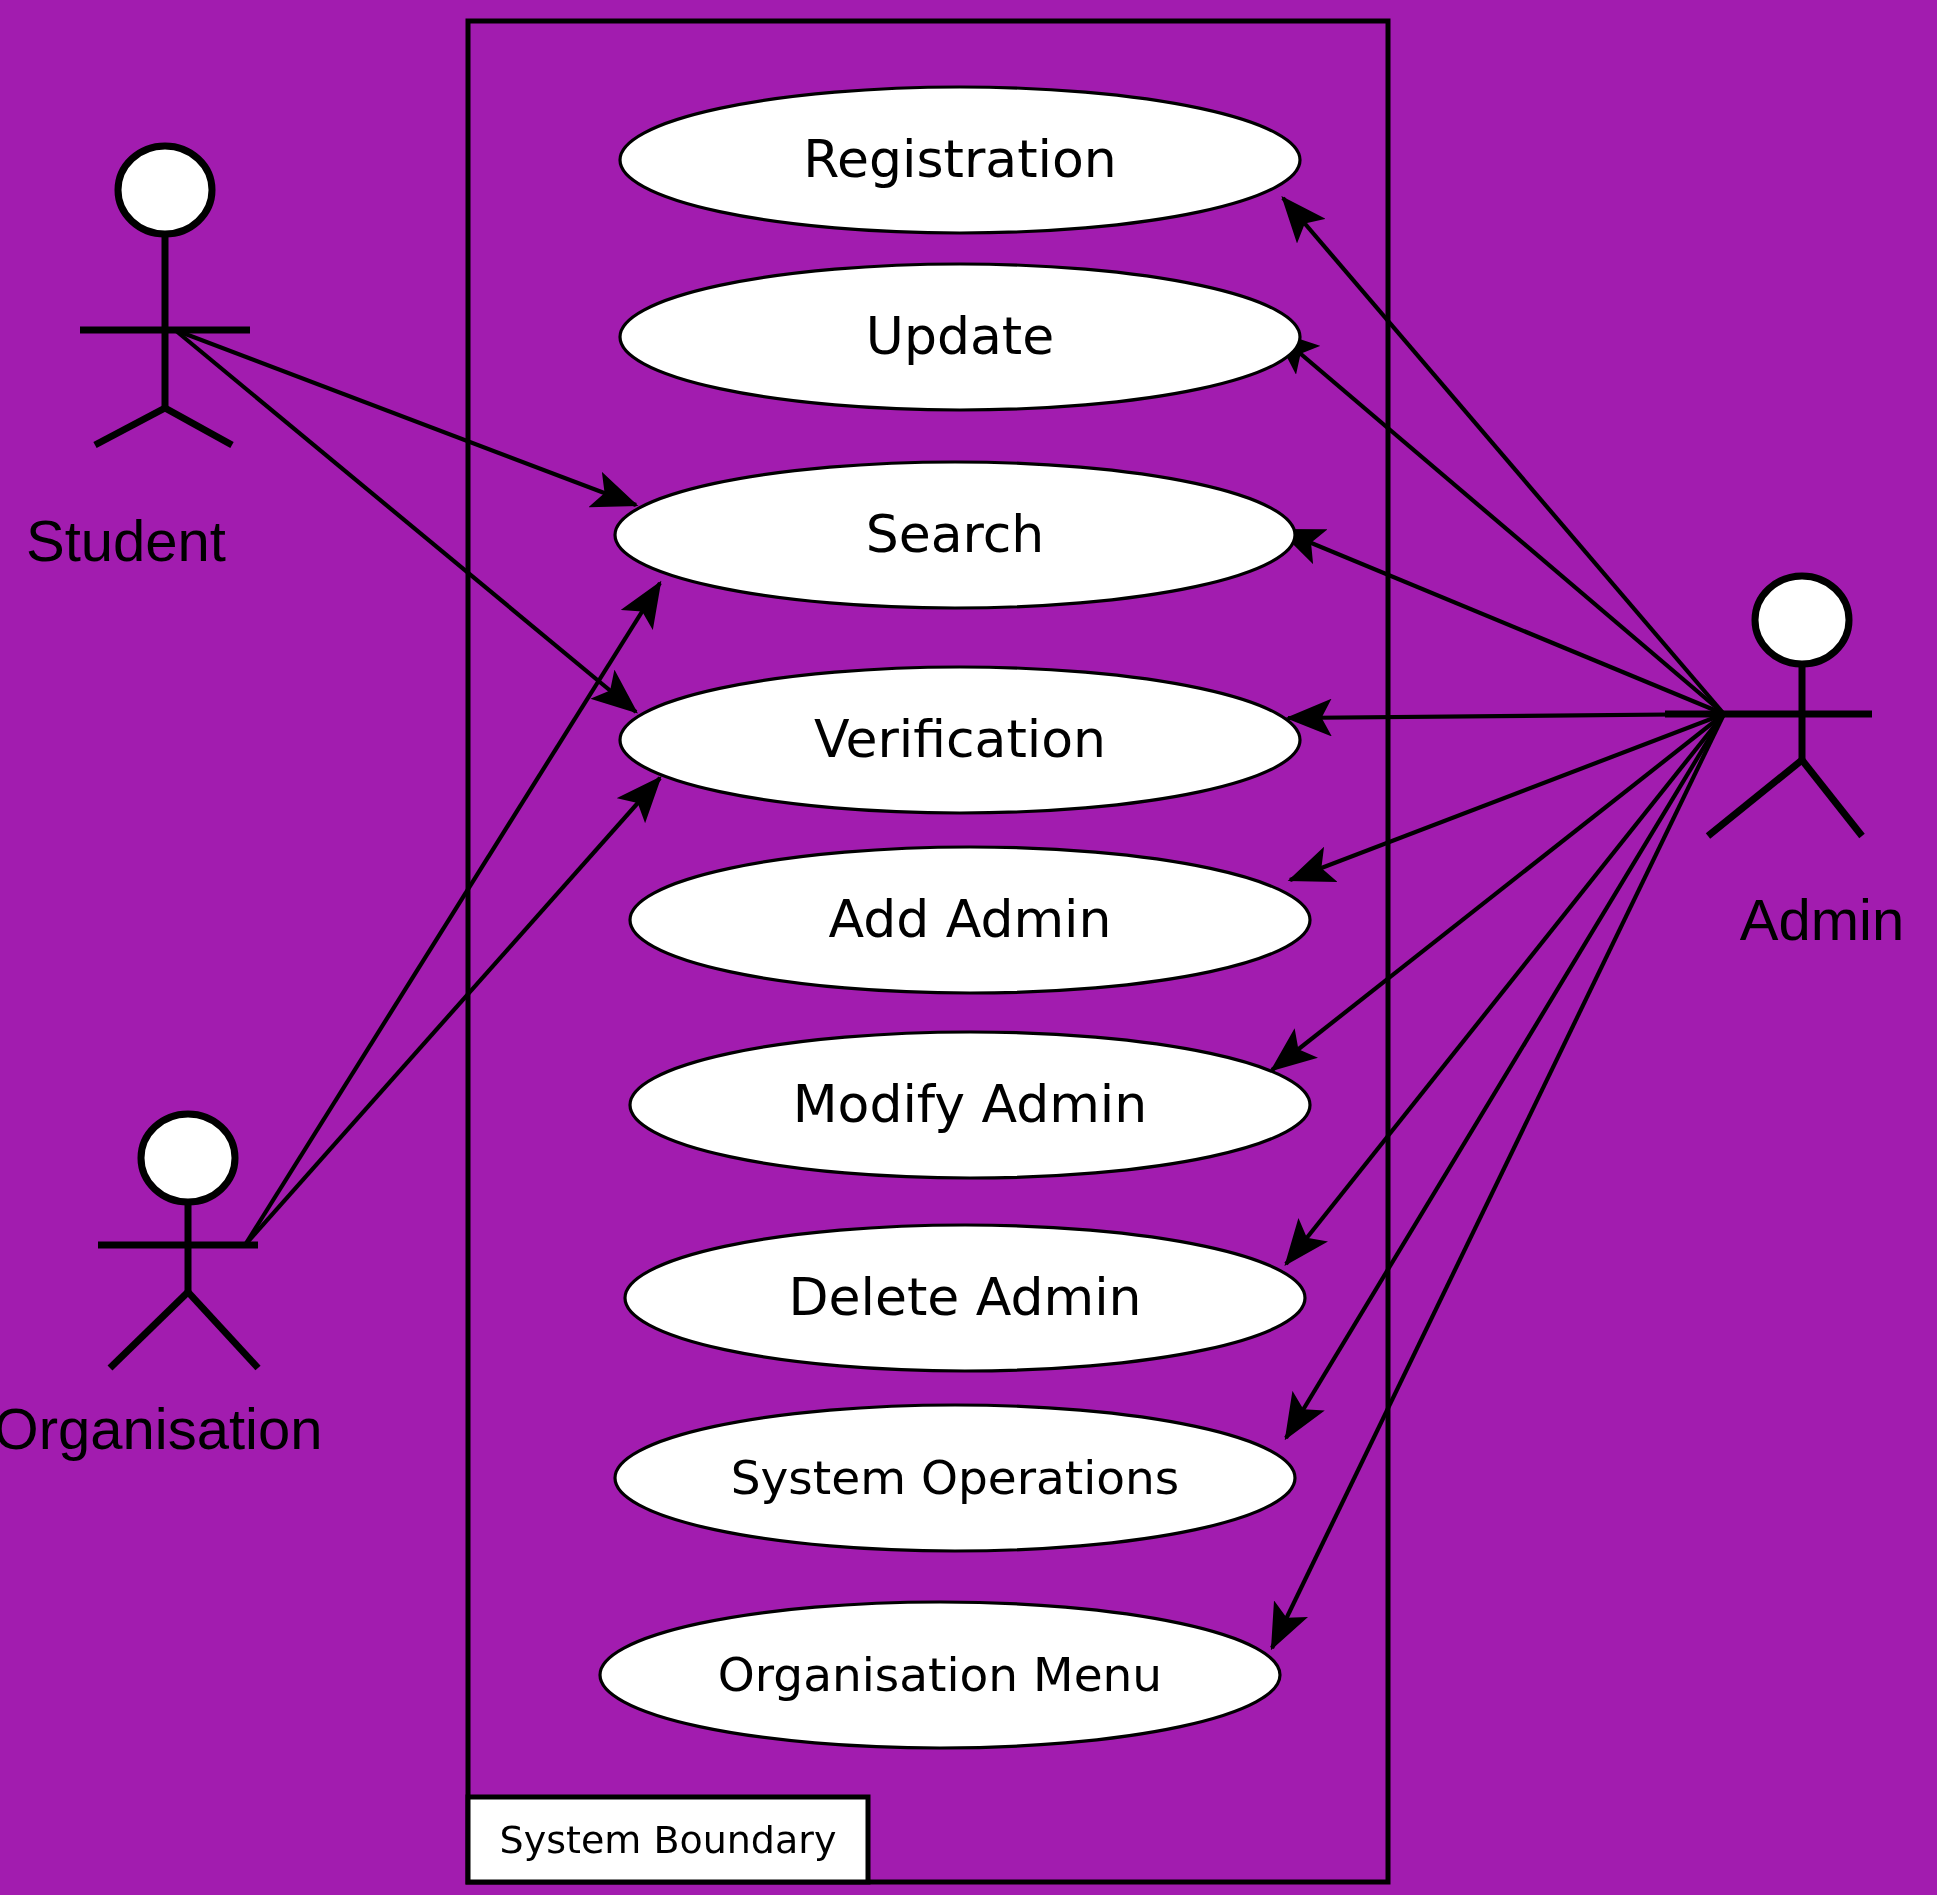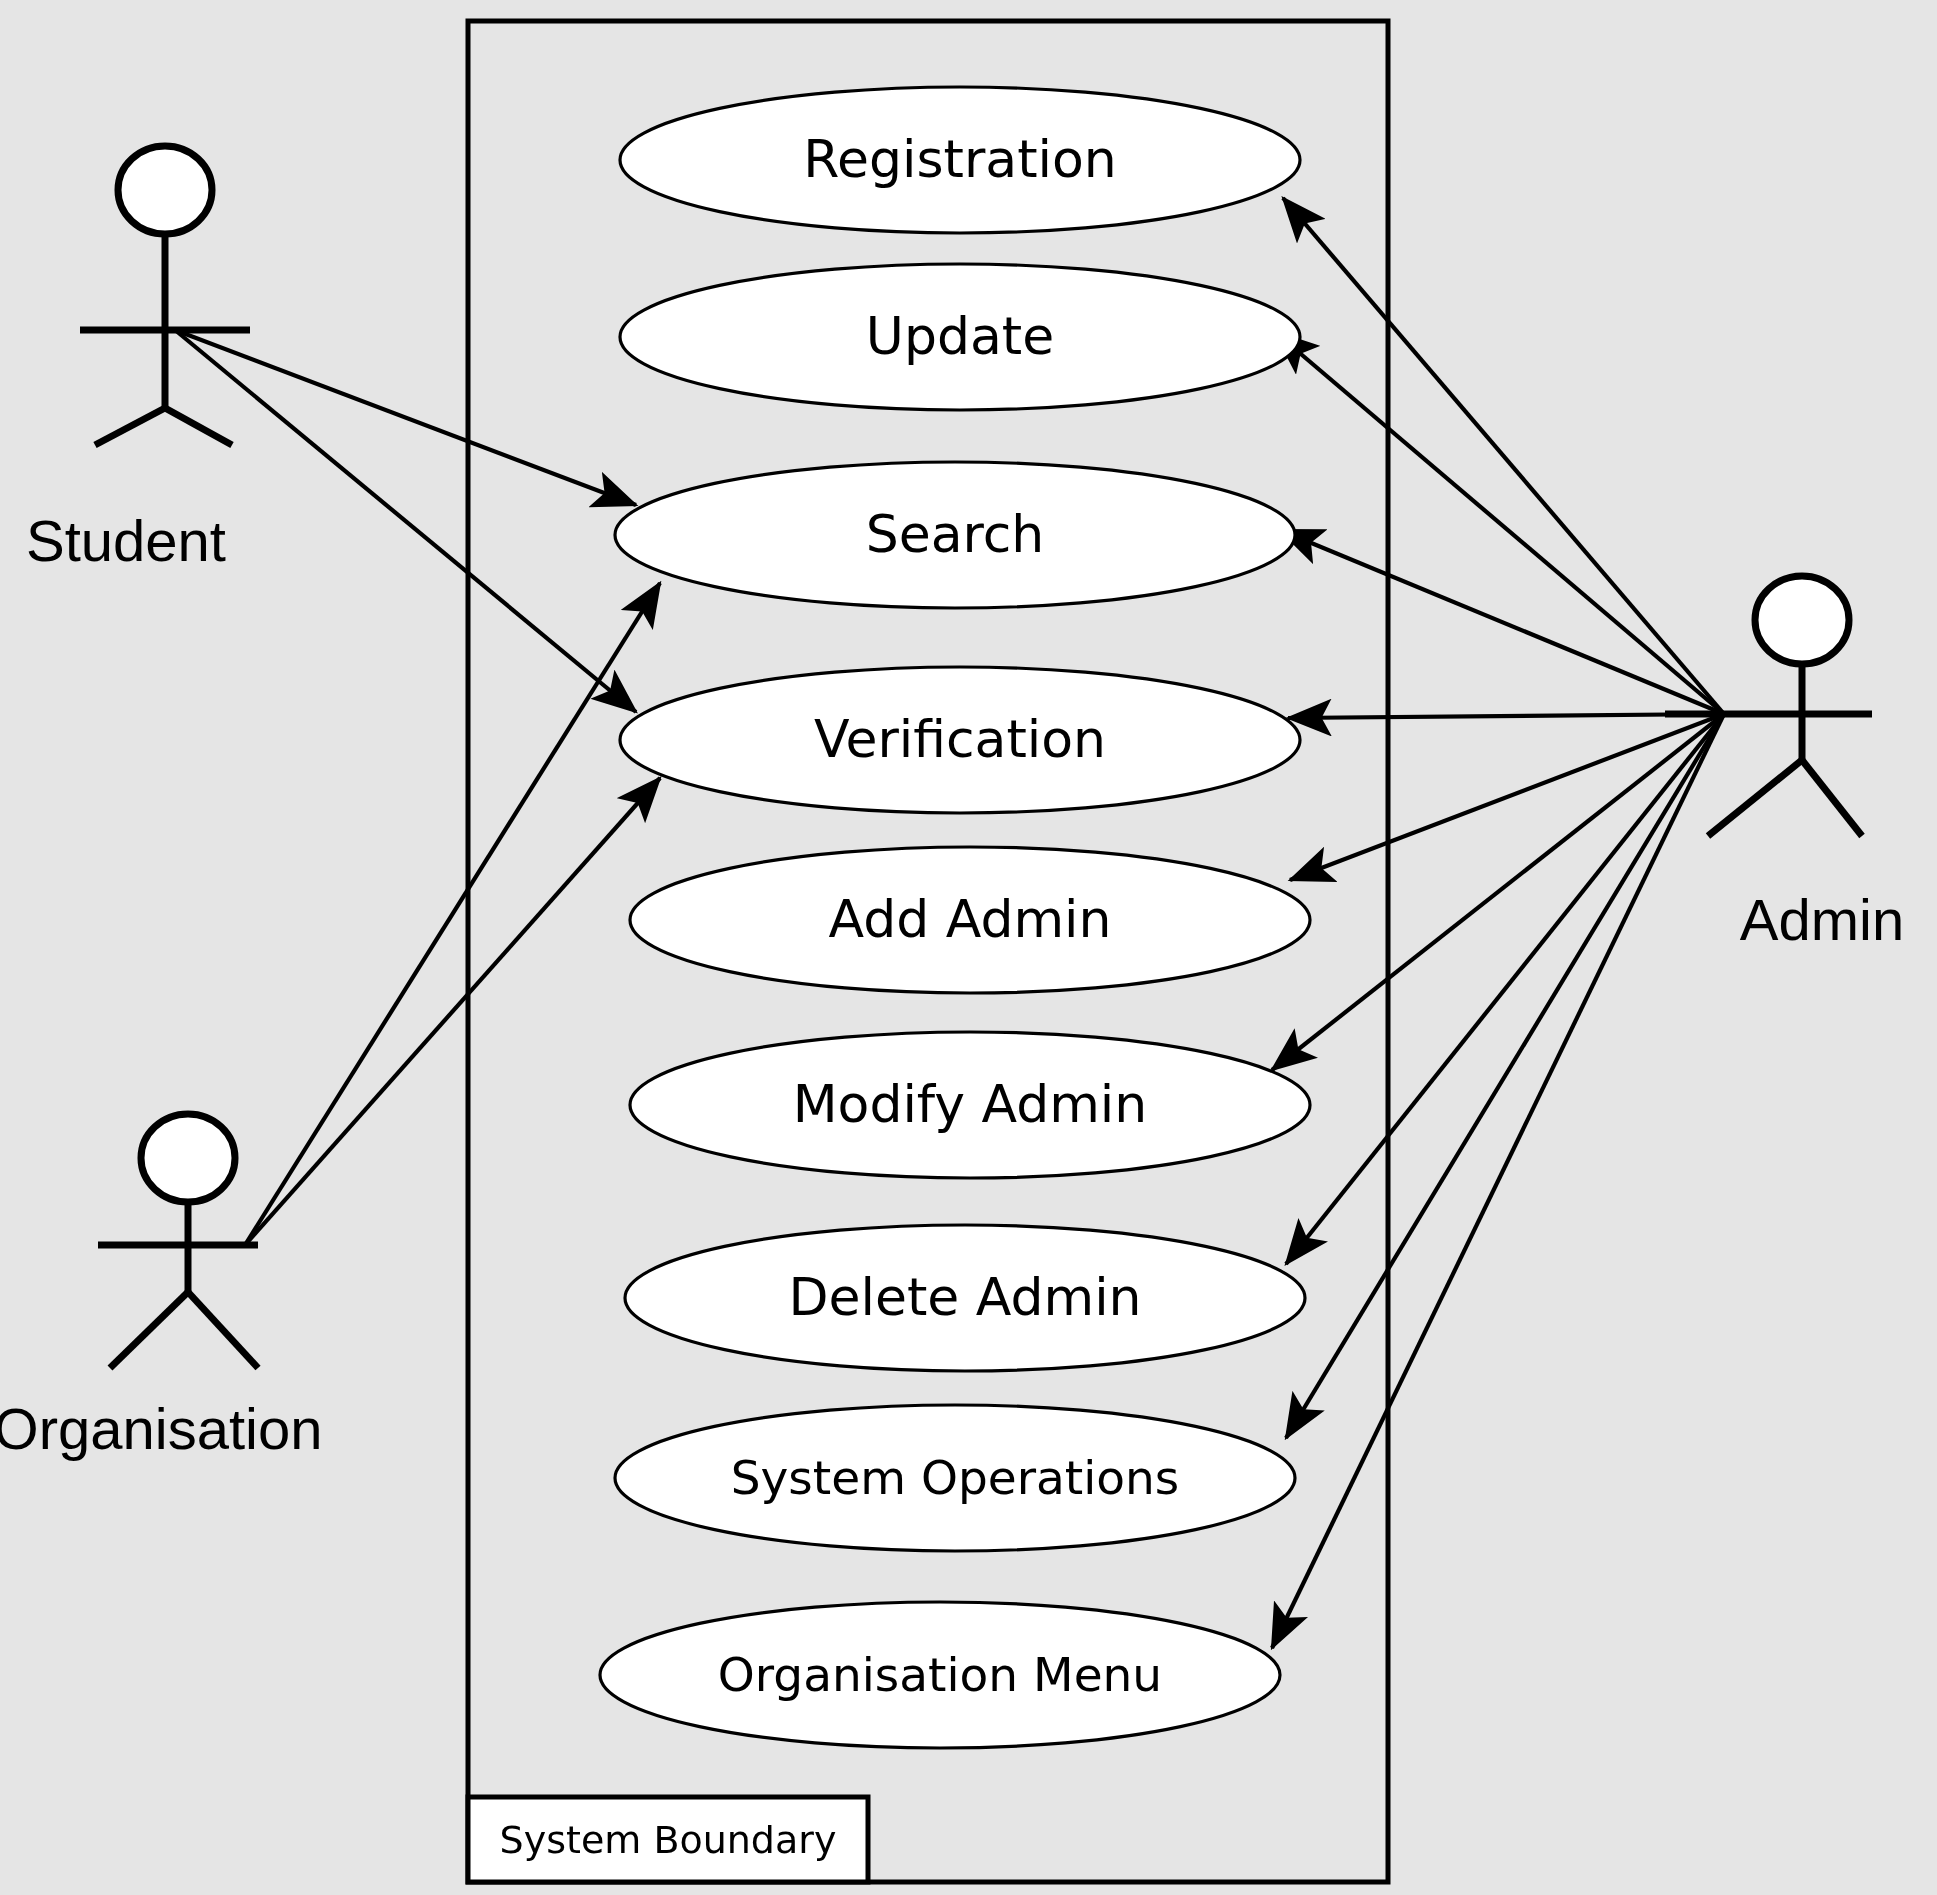--- a/index.html
+++ b/index.html
@@ -5,21 +5,21 @@
 <style>
   html, body {
     margin: 0;
     padding: 0;
     background: #ffffff;
   }
   #canvas {
     position: relative;
     width: 1937px;
     height: 1895px;
-    background: #e5e5e5;
+    background: #a21caf;
     font-family: "DejaVu Sans", sans-serif;
     overflow: hidden;
   }
   #diagram-svg {
     position: absolute;
     left: 0;
     top: 0;
     width: 1937px;
     height: 1895px;
   }

